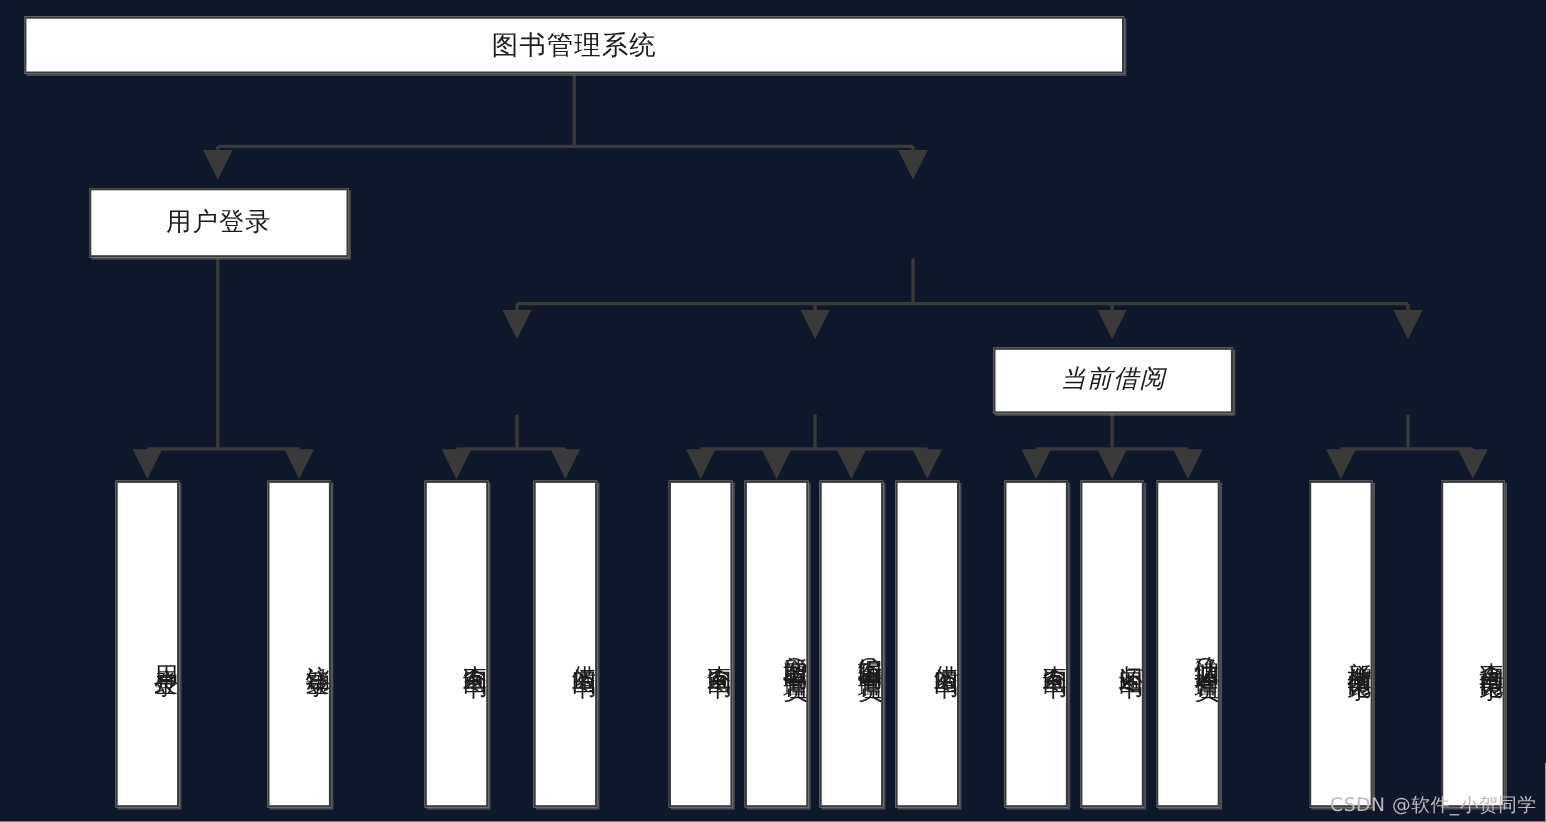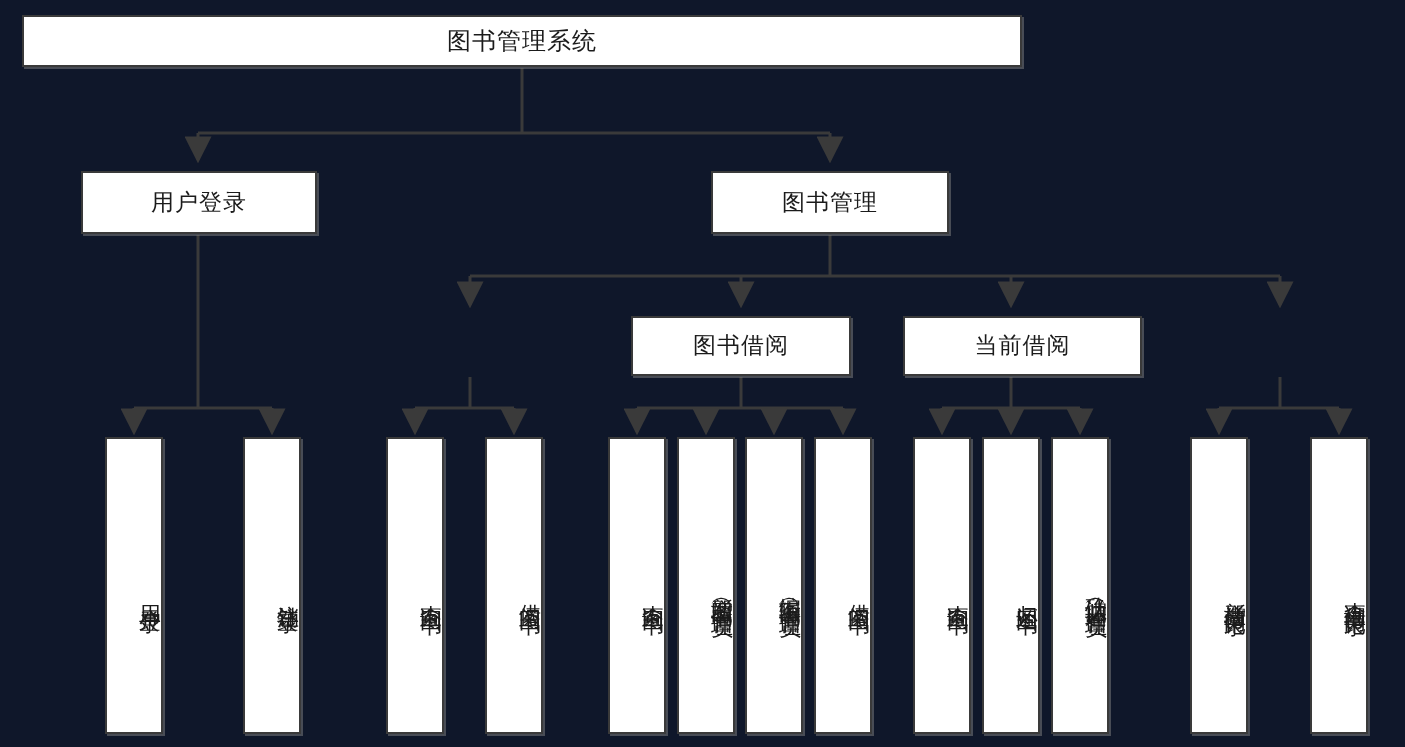--- a/index.html
+++ b/index.html
@@ -121,28 +121,22 @@
     </g>
   </svg>
 
   <div class="node root horiz" style="left:22px;top:15px;width:1000px;height:52px;">
     <span>图书管理系统</span>
   </div>
 
   <div class="node horiz" style="left:81px;top:171px;width:236px;height:63px;">
     <span>用户登录</span>
   </div>
-  <div class="node horiz" style="left:711px;top:171px;width:238px;height:63px;">
-    <span>图书管理</span>
-  </div>
 
-  <div class="node horiz" style="left:631px;top:316px;width:220px;height:60px;">
-    <span>图书借阅</span>
-  </div>
-  <div class="node horiz" style="left:903px;top:316px;width:239px;height:60px;">
+  <div class="node horiz" style="left:903px;top:316px;width:218px;height:60px;font-style:italic;">
     <span>当前借阅</span>
   </div>
 
   <div class="node vert" style="left:105px;top:437px;width:58px;height:297px;">
     <span class="vlabel">用户登录</span>
   </div>
   <div class="node vert" style="left:243px;top:437px;width:58px;height:297px;">
     <span class="vlabel">注销登录</span>
   </div>
 
@@ -176,14 +170,15 @@
     <span class="vlabel">确认归还（管理员）</span>
   </div>
 
   <div class="node vert" style="left:1190px;top:437px;width:58px;height:297px;">
     <span class="vlabel">新增借阅记录</span>
   </div>
   <div class="node vert" style="left:1310px;top:437px;width:58px;height:297px;">
     <span class="vlabel">查询借阅记录</span>
   </div>
 
+  <div class="watermark">CSDN @软件_小贺同学</div>
 
 </div>
 
 </body></html>

